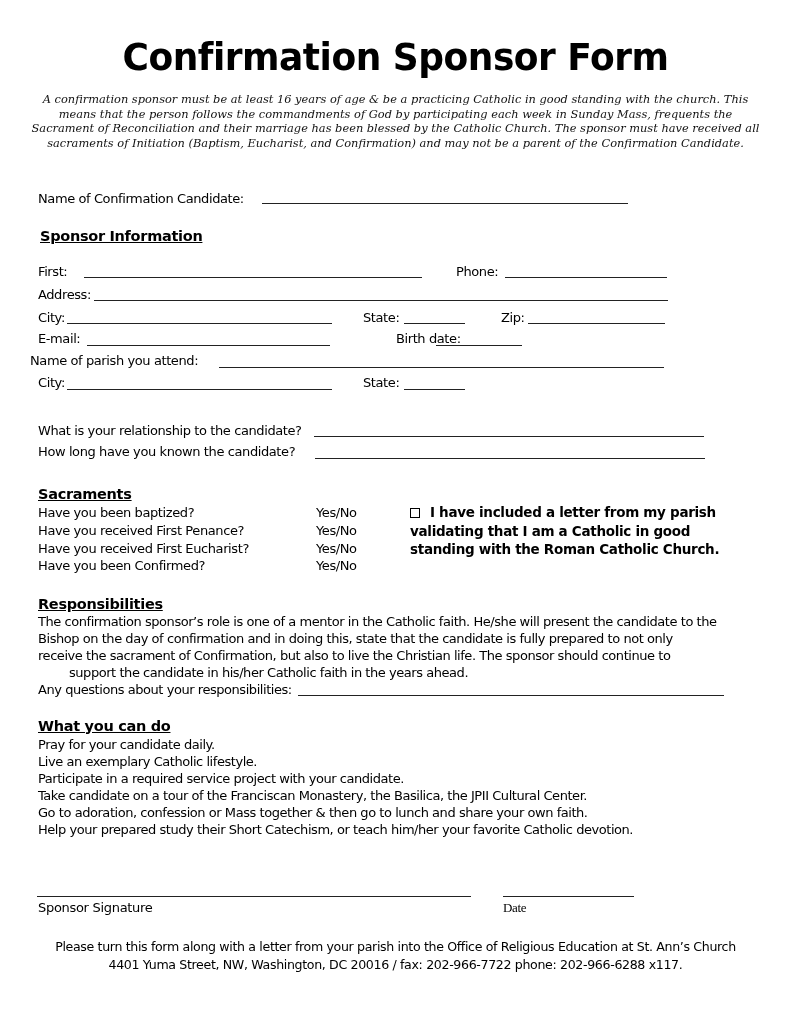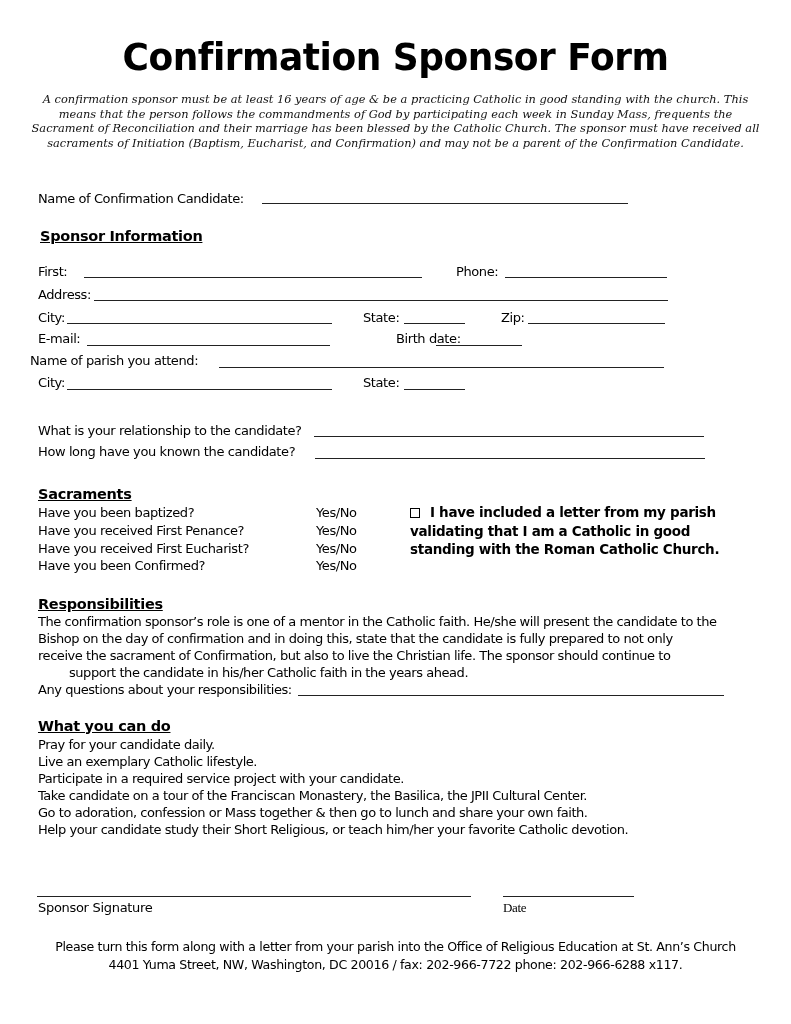--- a/index.html
+++ b/index.html
@@ -94,21 +94,21 @@
 <div class="abs para" style="left:38px;top:664px;margin-left:31px;">support the candidate in his/her Catholic faith in the years ahead.</div>
 <div class="abs para" style="left:38px;top:681px;text-align:right;">Any questions about your responsibilities:</div>
 <div class="line" style="left:298px;top:695px;width:426px;"></div>
 
 <div class="abs hdr" style="left:38px;top:718px;">What you can do</div>
 <div class="abs para" style="left:38px;top:736px;">Pray for your candidate daily.</div>
 <div class="abs para" style="left:38px;top:753px;">Live an exemplary Catholic lifestyle.</div>
 <div class="abs para" style="left:38px;top:770px;">Participate in a required service project with your candidate.</div>
 <div class="abs para" style="left:38px;top:787px;">Take candidate on a tour of the Franciscan Monastery, the Basilica, the JPII Cultural Center.</div>
 <div class="abs para" style="left:38px;top:804px;">Go to adoration, confession or Mass together &amp; then go to lunch and share your own faith.</div>
-<div class="abs para" style="left:38px;top:821px;">Help your candidate study their Short Religious, or teach him/her your favorite Catholic devotion.</div>
+<div class="abs para" style="left:38px;top:821px;">Help your prepared study their Short Catechism, or teach him/her your favorite Catholic devotion.</div>
 
 <div class="line" style="left:37px;top:896px;width:434px;"></div>
 <div class="abs small" style="left:38px;top:900px;">Sponsor Signature</div>
 <div class="line" style="left:503px;top:896px;width:131px;"></div>
 <div class="abs small" style="left:503px;top:900px;font-family:Liberation Serif, serif;">Date</div>
 
 <div class="abs footer" style="top:939px;">Please turn this form along with a letter from your parish into the Office of Religious Education at St. Ann’s Church</div>
 <div class="abs footer" style="top:957px;">4401 Yuma Street, NW, Washington, DC 20016 / fax: 202-966-7722 phone: 202-966-6288 x117.</div>
 
 </body></html>

